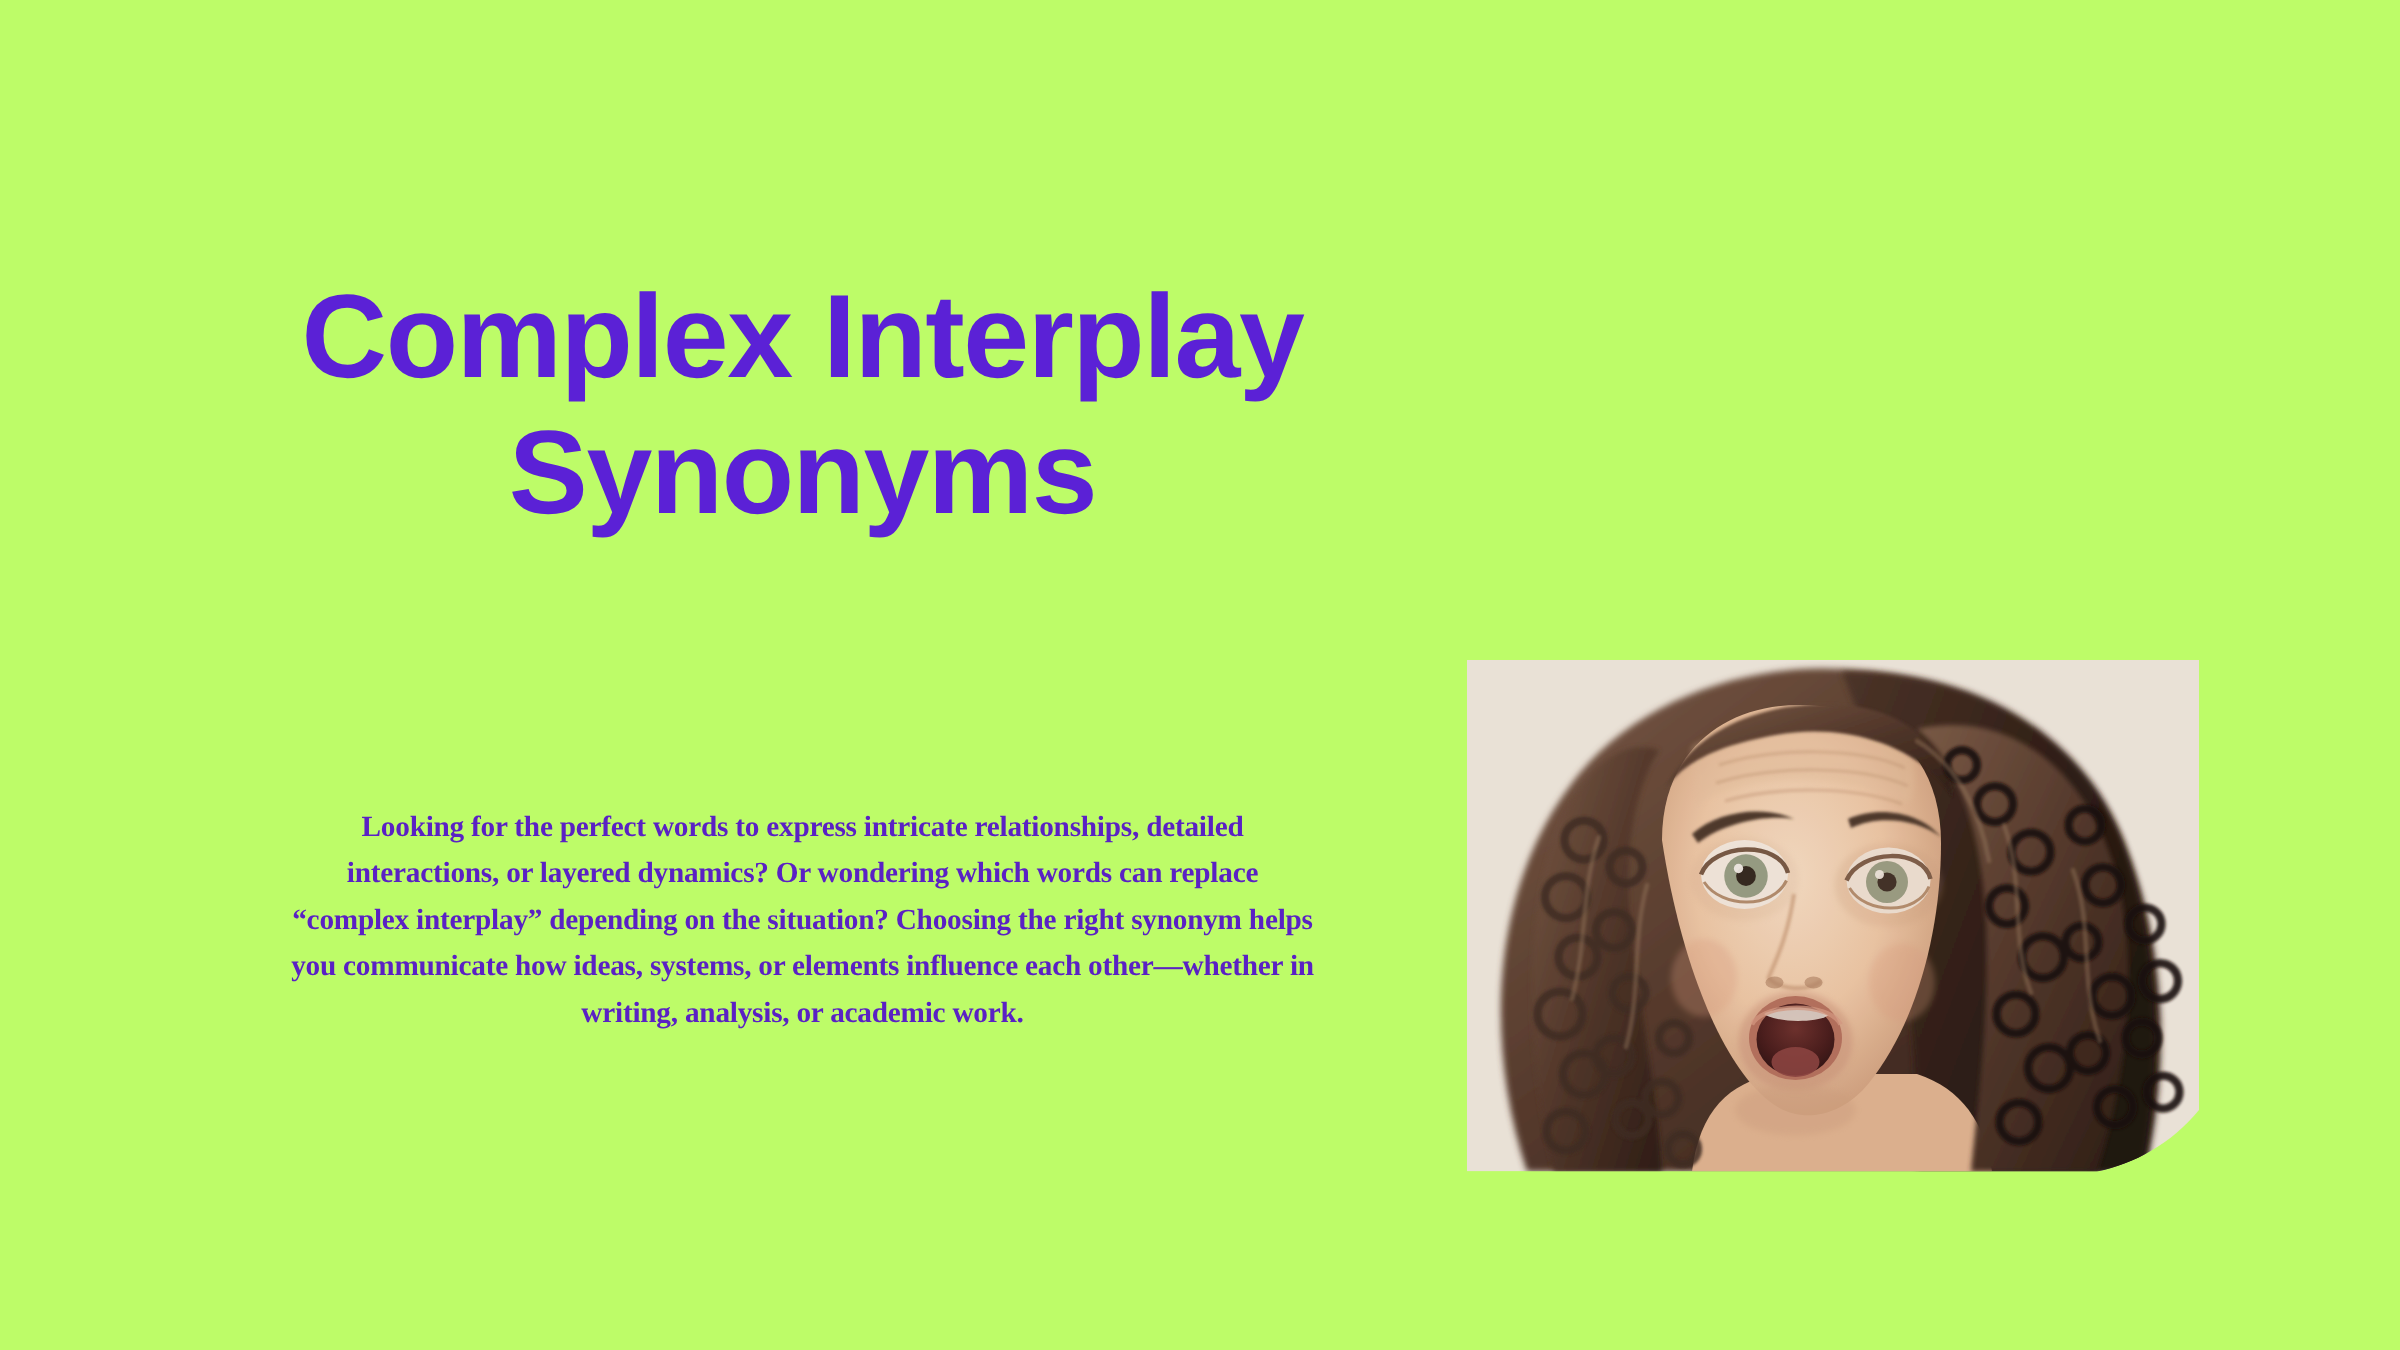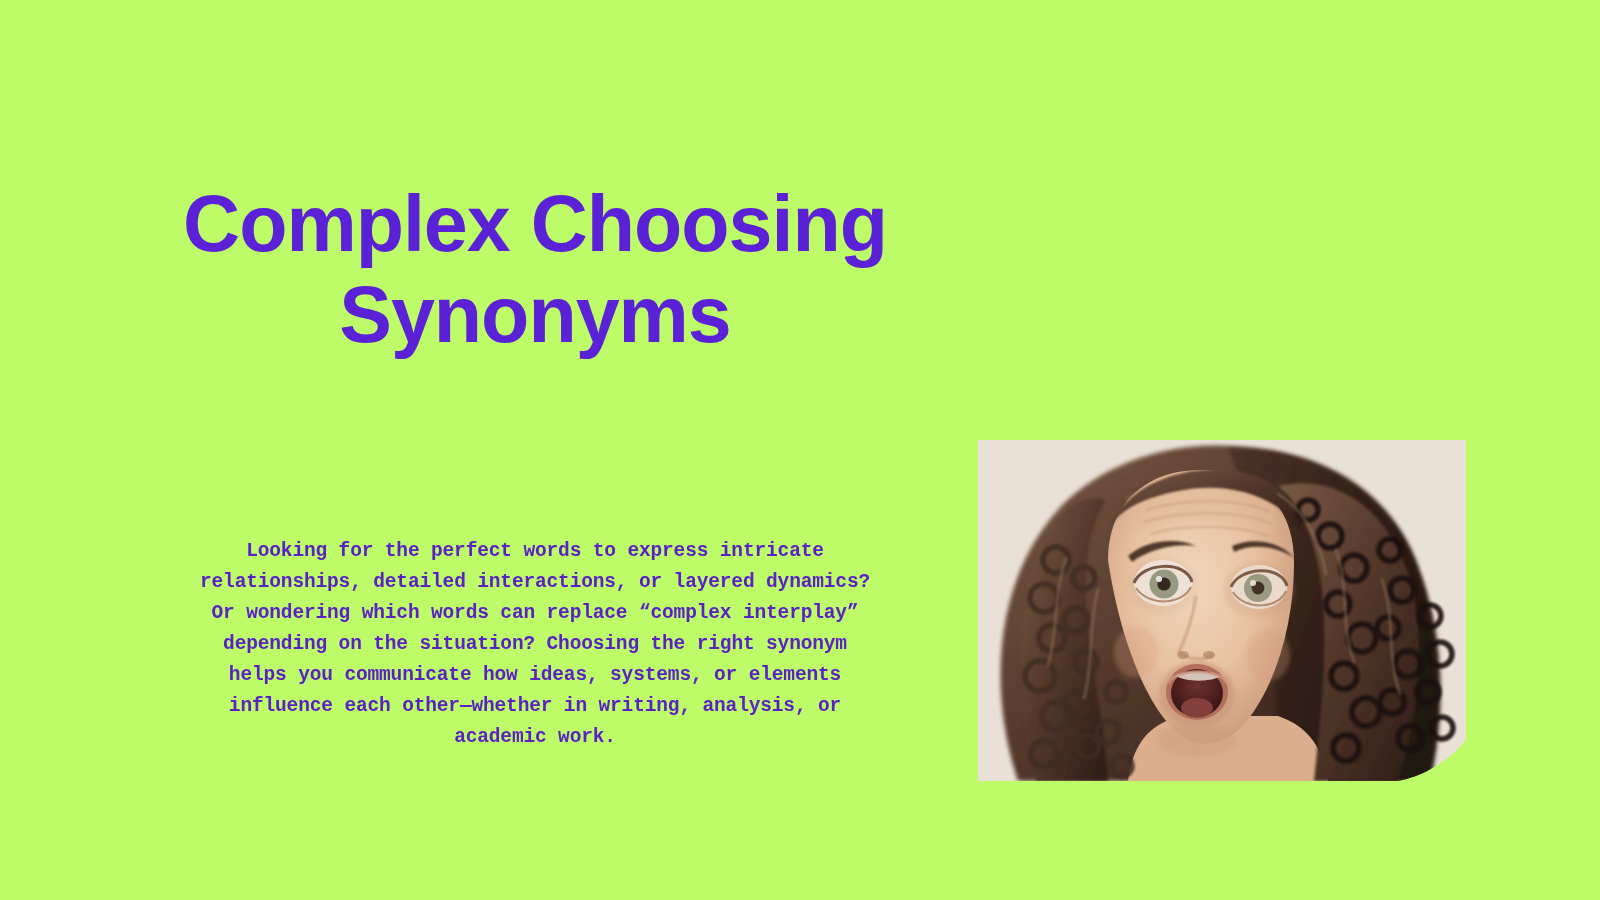--- a/index.html
+++ b/index.html
@@ -42,21 +42,21 @@
     letter-spacing:-1.0px;
   }
 
   .intro-paragraph {
     position:absolute;
     left:190px;
     top:536px;
     width:690px;
     text-align:center;
     color:#5a21c4;
-    font-family:Liberation Mono, monospace;
+    font-family:Liberation Serif, serif;
     font-weight:bold;
     font-size:19.5px;
     line-height:31px;
     letter-spacing:-0.15px;
   }
 
   
   .portrait-figure {
     position:absolute;
     left:978px;
@@ -70,21 +70,21 @@
     height:100%;
   }
 </style>
 </head>
 <body>
 
 <div class="page">
 
   <div class="text-col">
 
-    <h1 class="page-title">Complex Choosing Synonyms</h1>
+    <h1 class="page-title">Complex Interplay Synonyms</h1>
 
     <p class="intro-paragraph">Looking for the perfect words to express intricate relationships, detailed interactions, or layered dynamics? Or wondering which words can replace “complex interplay” depending on the situation? Choosing the right synonym helps you communicate how ideas, systems, or elements influence each other—whether in writing, analysis, or academic work.</p>
 
   </div>
 
   <figure class="portrait-figure">
     <svg viewBox="0 0 488 341" preserveAspectRatio="none">
       <defs>
         <clipPath id="photoClip">
           <path d="M 0 0 H 488 V 300 C 470 322 445 336 420 341 H 0 Z"></path>

